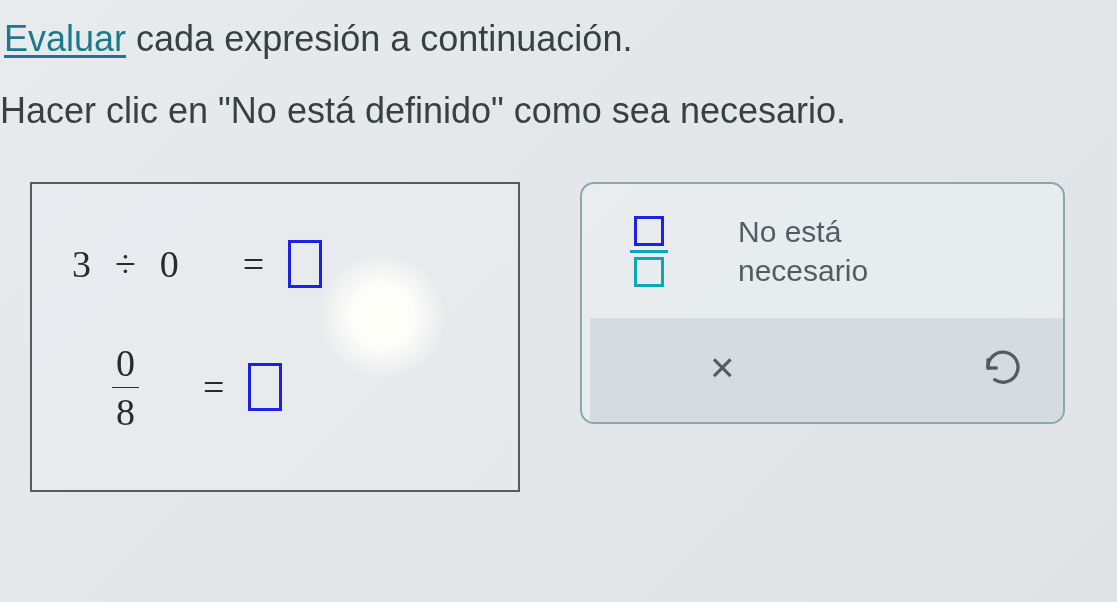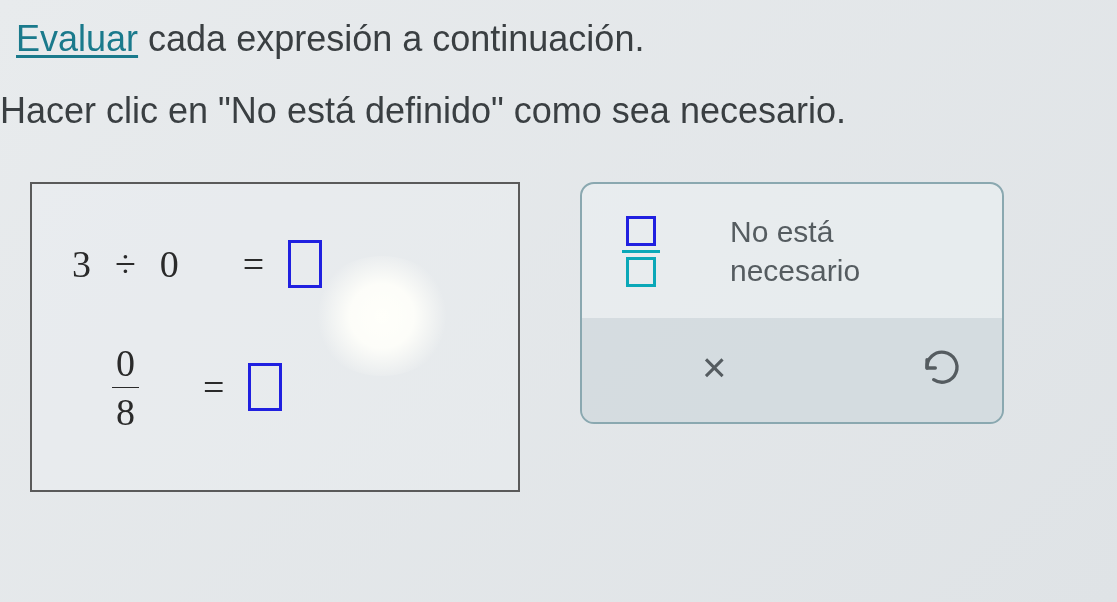--- a/index.html
+++ b/index.html
@@ -11,21 +11,21 @@
       font-family: Arial, Helvetica, sans-serif;
       background: linear-gradient(135deg, #e8ebed 0%, #dfe3e6 100%);
       width: 1117px;
       height: 602px;
       overflow: hidden;
       padding: 10px 0 0 0;
     }
     .instruction-1 {
       font-size: 36px;
       color: #3a3f42;
-      margin: 8px 0 30px 16px;
+      margin: 8px 0 30px 4px;
     }
     .instruction-1 .underline-link {
       color: #1a7a8c;
       text-decoration: underline;
       text-decoration-color: #1a7a8c;
       text-underline-offset: 4px;
     }
     .instruction-2 {
       font-size: 36px;
       color: #3a3f42;
@@ -86,27 +86,28 @@
       position: absolute;
       top: 72px;
       left: 280px;
       width: 140px;
       height: 120px;
       border-radius: 50%;
       background: radial-gradient(circle, rgba(255,255,250,1) 0%, rgba(255,255,250,0.9) 35%, rgba(255,255,250,0) 70%);
       pointer-events: none;
     }
     .tool-panel {
-      width: 424px;
+      width: 485px;
       border: 2px solid #8aa8b0;
       border-radius: 14px;
       background: rgba(235,240,242,0.6);
       display: flex;
       flex-direction: column;
       overflow: hidden;
+      padding-left: 8px;
     }
     .tool-top {
       display: flex;
       padding: 28px 40px;
       gap: 70px;
       align-items: center;
     }
     .fraction-tool {
       display: inline-flex;
       flex-direction: column;

